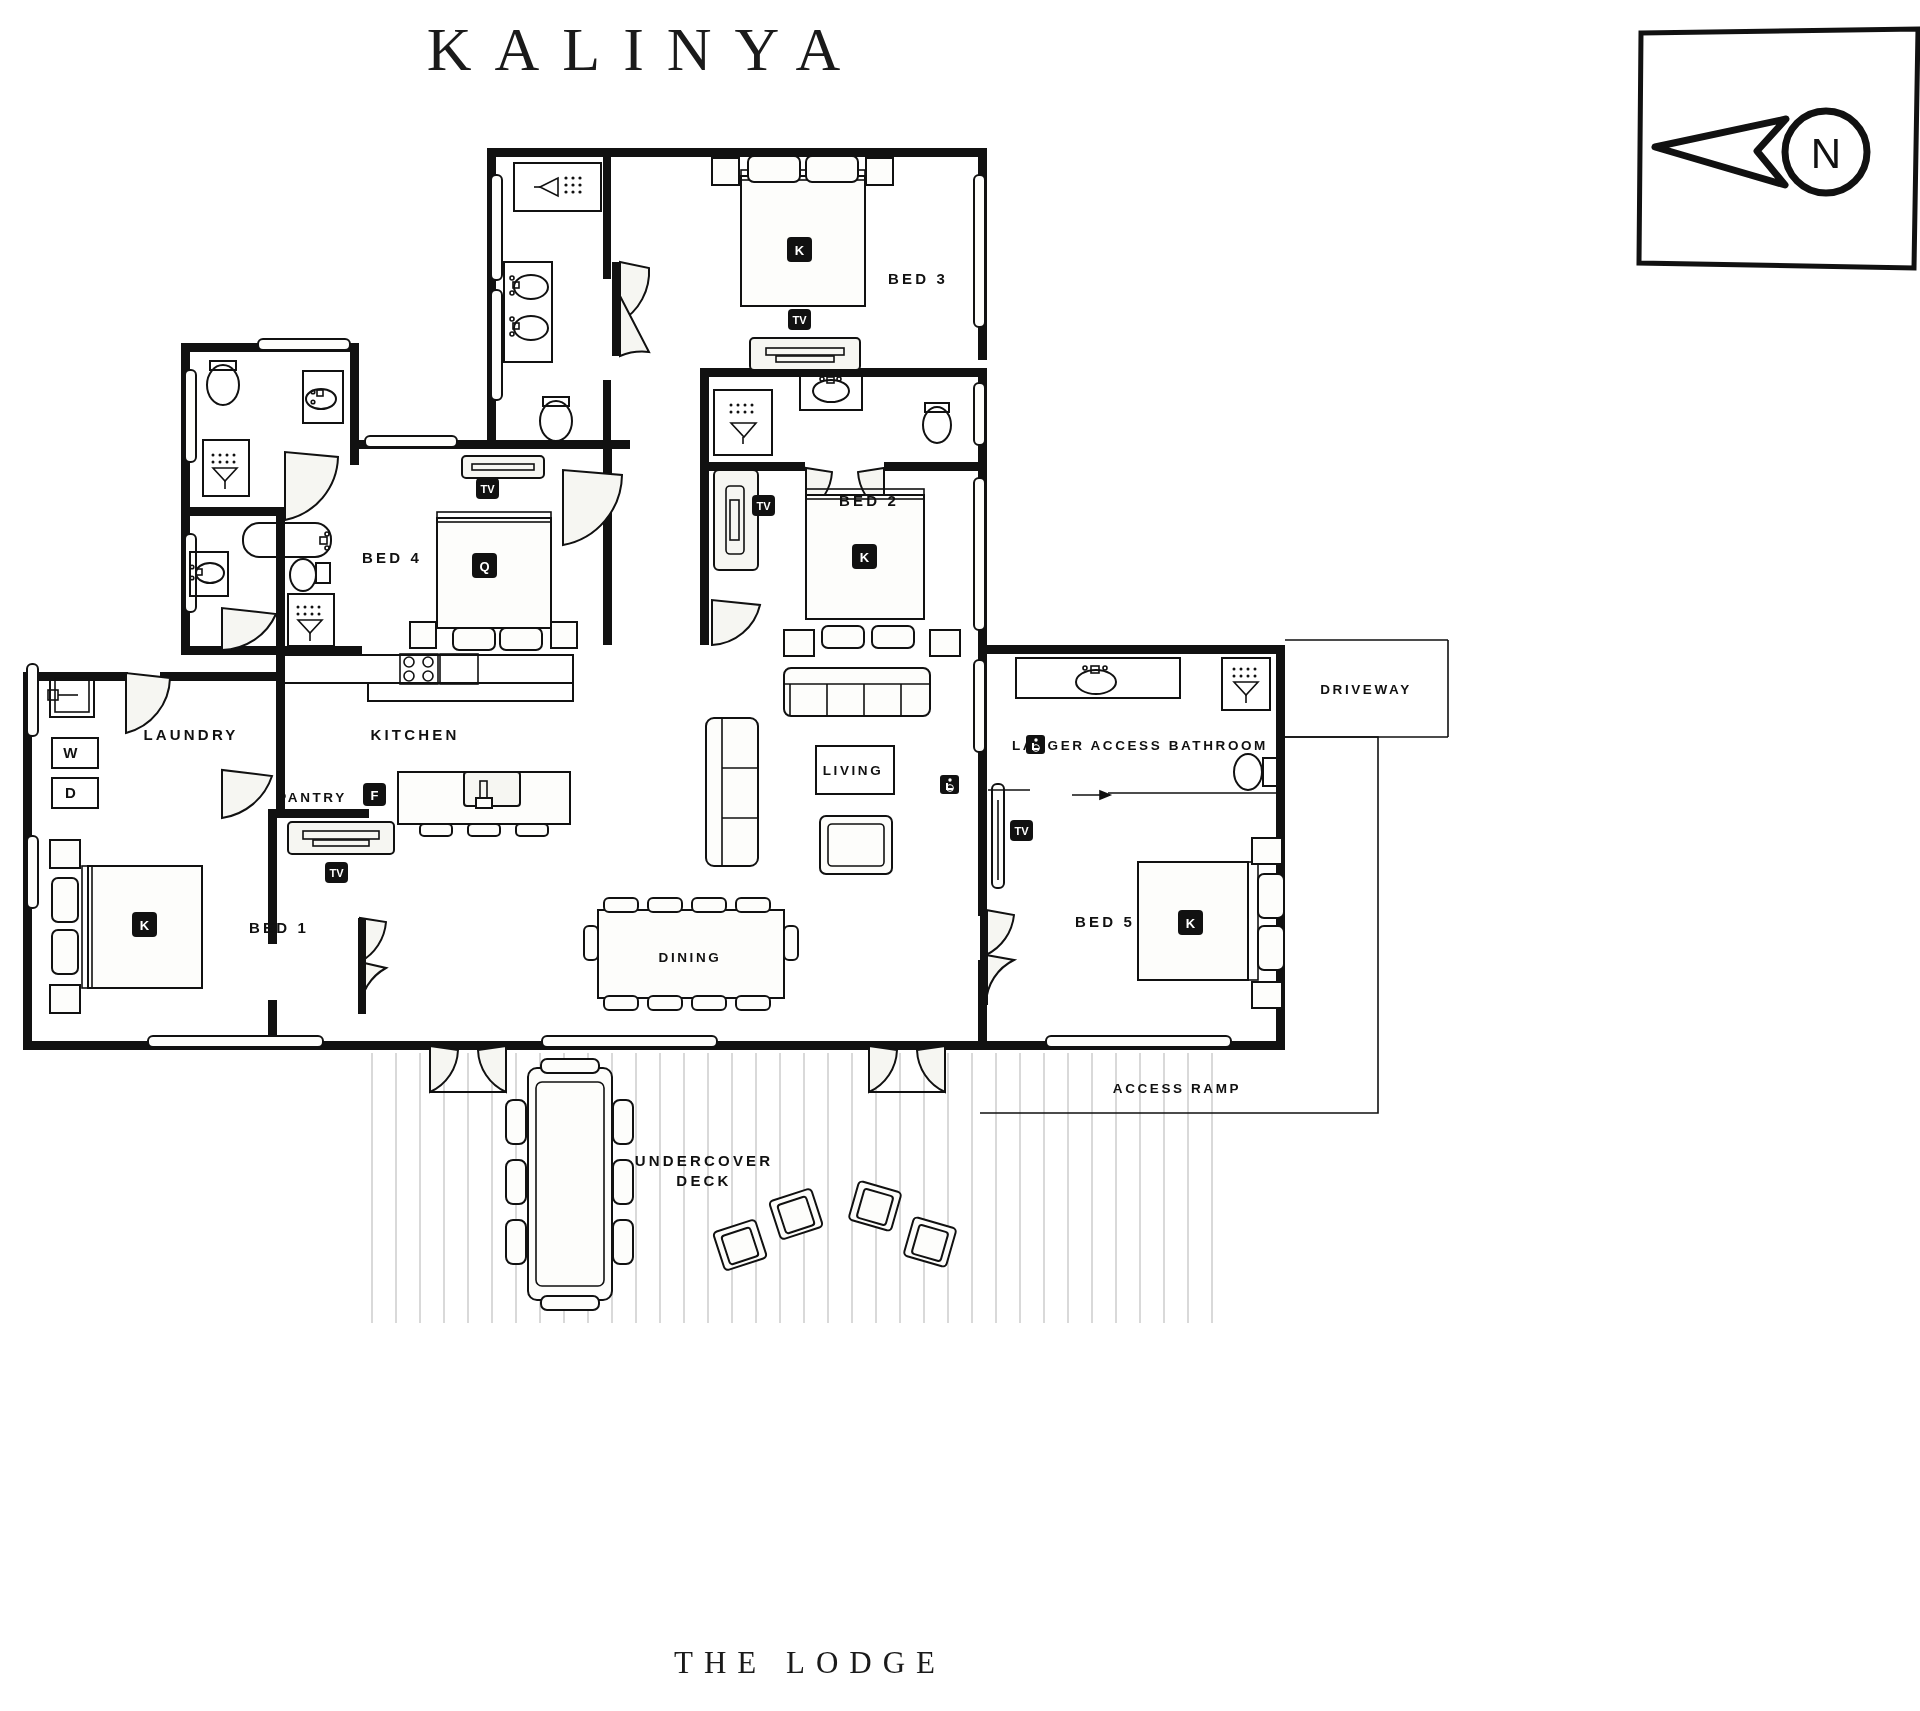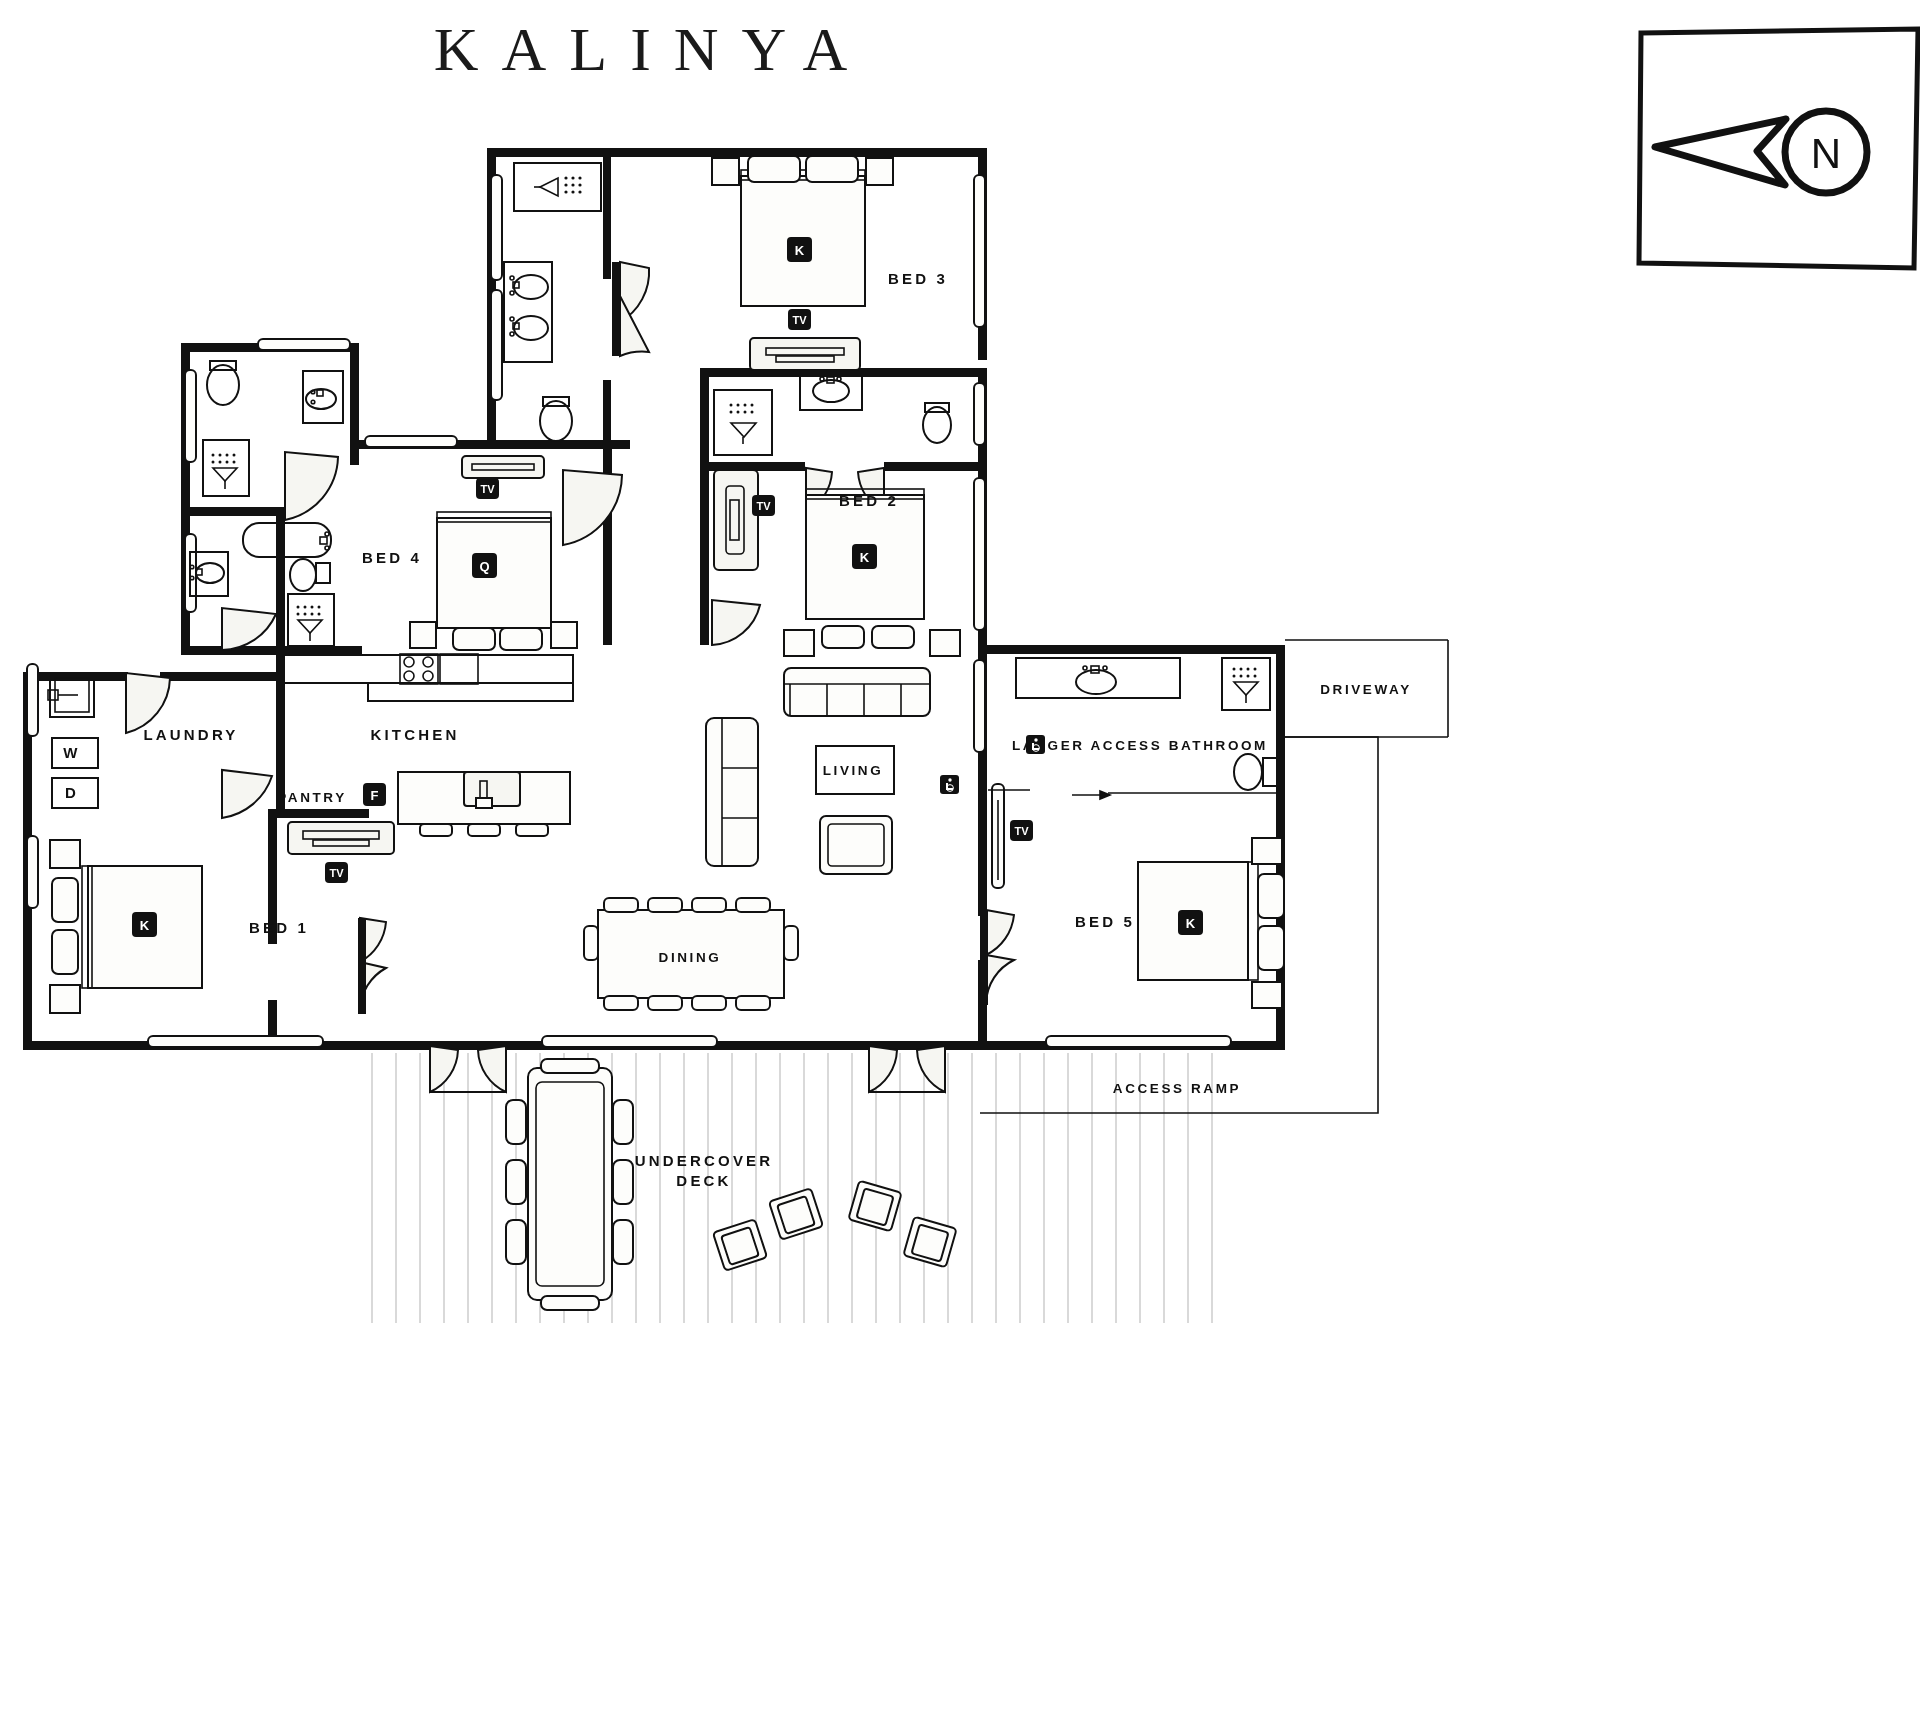--- a/index.html
+++ b/index.html
@@ -1,20 +1,20 @@
 <!DOCTYPE html>
 <html><head>
 <meta charset="utf-8">
 <style>
   html,body{margin:0;padding:0;background:#ffffff;}
   body{width:1920px;height:1711px;position:relative;
        font-family:"Liberation Sans",sans-serif;color:#1a1a1a;overflow:hidden;}
   #plan-root{position:absolute;inset:0;}
   svg{display:block;}
-  .ttl{position:absolute;font-family:"Liberation Serif",serif;font-weight:400;margin-left:7px;}
+  .ttl{position:absolute;font-family:"Liberation Serif",serif;font-weight:400;}
   #title-main{left:0;top:14px;width:1290px;text-align:center;font-size:62px;letter-spacing:23px;}
   #title-foot{left:0;top:1645px;width:1620px;text-align:center;font-size:31px;letter-spacing:11px;}
   .rmlbl{font-family:"Liberation Sans",sans-serif;font-weight:700;font-size:15px;
          letter-spacing:3.2px;fill:#111;}
   .rmlbl.sm{font-size:13.5px;letter-spacing:2.6px;}
   .badge-t{font-family:"Liberation Sans",sans-serif;font-weight:700;font-size:13px;fill:#fff;}
   .badge-t.s{font-size:11px;}
   .wall{fill:#111;}
   .thin{fill:none;stroke:#111;stroke-width:2;}
   .hair{fill:none;stroke:#111;stroke-width:1.6;}
@@ -22,20 +22,21 @@
   .fillsw{fill:#f6f6f2;stroke:#111;stroke-width:2;}
   .deckline{stroke:#c9c9c9;stroke-width:1.4;fill:none;}
   .dot{fill:#111;}
 </style>
 </head>
 <body>
 
 <div id="plan-root">
 
   <div class="ttl" id="title-main">KALINYA</div>
+  <div class="ttl" id="title-foot">THE LODGE</div>
 
   <svg width="1920" height="1711" viewBox="0 0 1920 1711">
 
     <g>
       <path d="M1641 33 L1918 29 L1914 268 L1639 263 Z" fill="none" stroke="#111" stroke-width="5"></path>
       <path d="M1655 147 L1786 119 L1757 151 L1785 185 Z" fill="none" stroke="#111" stroke-width="7" stroke-linejoin="round"></path>
       <circle cx="1826" cy="152" r="41" fill="none" stroke="#111" stroke-width="7"></circle>
       <text x="1826" y="168" text-anchor="middle" font-family="Liberation Sans, sans-serif" font-size="42" font-weight="400" fill="#111">N</text>
     </g>
 

